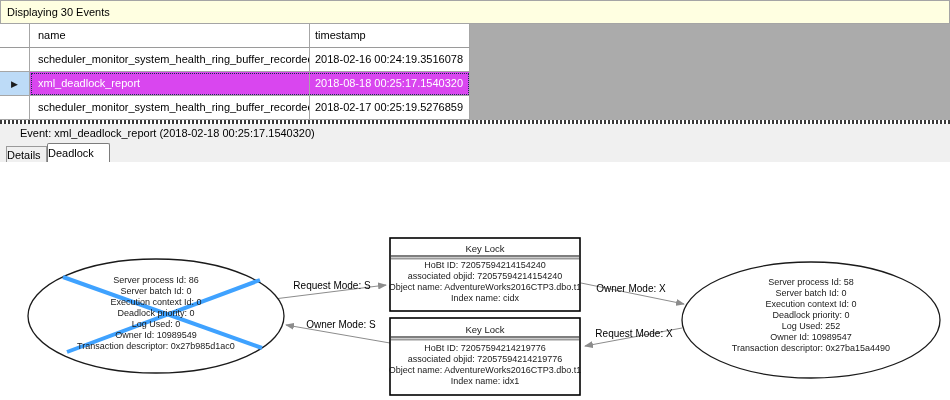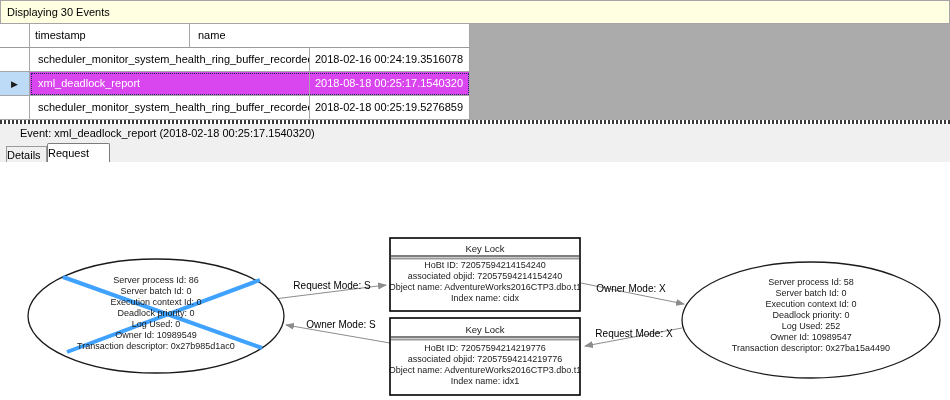--- a/index.html
+++ b/index.html
@@ -67,22 +67,22 @@
 <body>
 
 <div class="app">
 
   <div class="info-bar">Displaying 30 Events</div>
 
   <div class="grid-area">
     <div class="grid-row header">
       <div class="cell cell-selector"></div>
       <div class="row-main">
+        <div class="cell cell-name">name</div>
         <div class="cell cell-ts">timestamp</div>
-        <div class="cell cell-name">name</div>
       </div>
     </div>
 
     <div class="grid-row">
       <div class="cell cell-selector"></div>
       <div class="row-main">
         <div class="cell cell-name">scheduler_monitor_system_health_ring_buffer_recorded</div>
         <div class="cell cell-ts">2018-02-16 00:24:19.3516078</div>
       </div>
     </div>
@@ -94,32 +94,32 @@
       <div class="row-main">
         <div class="cell cell-name">xml_deadlock_report</div>
         <div class="cell cell-ts">2018-08-18 00:25:17.1540320</div>
       </div>
     </div>
 
     <div class="grid-row">
       <div class="cell cell-selector"></div>
       <div class="row-main">
         <div class="cell cell-name">scheduler_monitor_system_health_ring_buffer_recorded</div>
-        <div class="cell cell-ts">2018-02-18 00:25:19.5276859</div>
+        <div class="cell cell-ts">2018-02-17 00:25:19.5276859</div>
       </div>
     </div>
   </div>
 
   <div class="splitter"></div>
 
   <div class="event-bar">Event: xml_deadlock_report (2018-02-18 00:25:17.1540320)</div>
 
   <div class="tab-strip">
     <div class="tab tab-inactive">Details</div>
-    <div class="tab tab-active">Request</div>
+    <div class="tab tab-active">Deadlock</div>
   </div>
 
   <div class="content">
     <svg width="950" height="238" viewBox="0 0 950 238">
       <defs>
         <marker id="arr" markerWidth="9" markerHeight="7" refX="8" refY="3.5" orient="auto">
           <path d="M0,0 L9,3.5 L0,7 Z" fill="#8C8C8C"></path>
         </marker>
       </defs>
 

